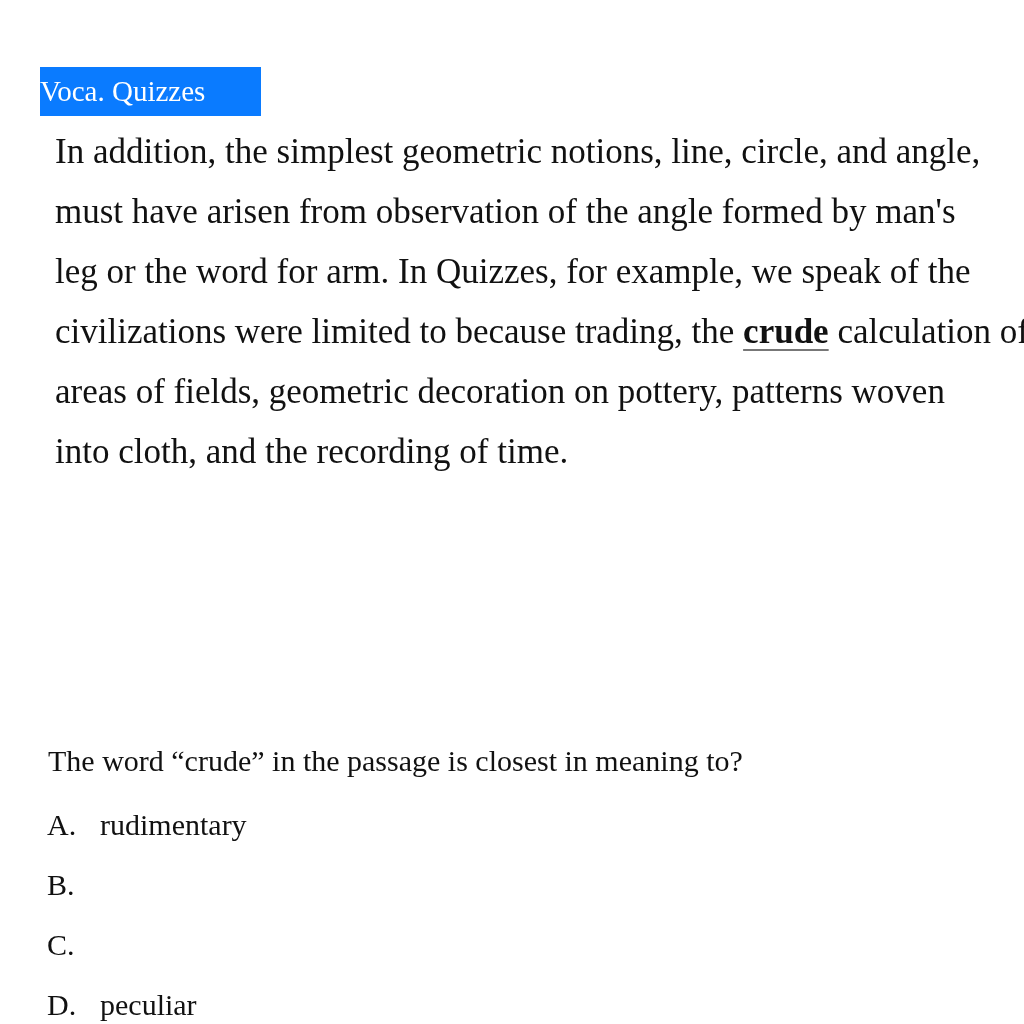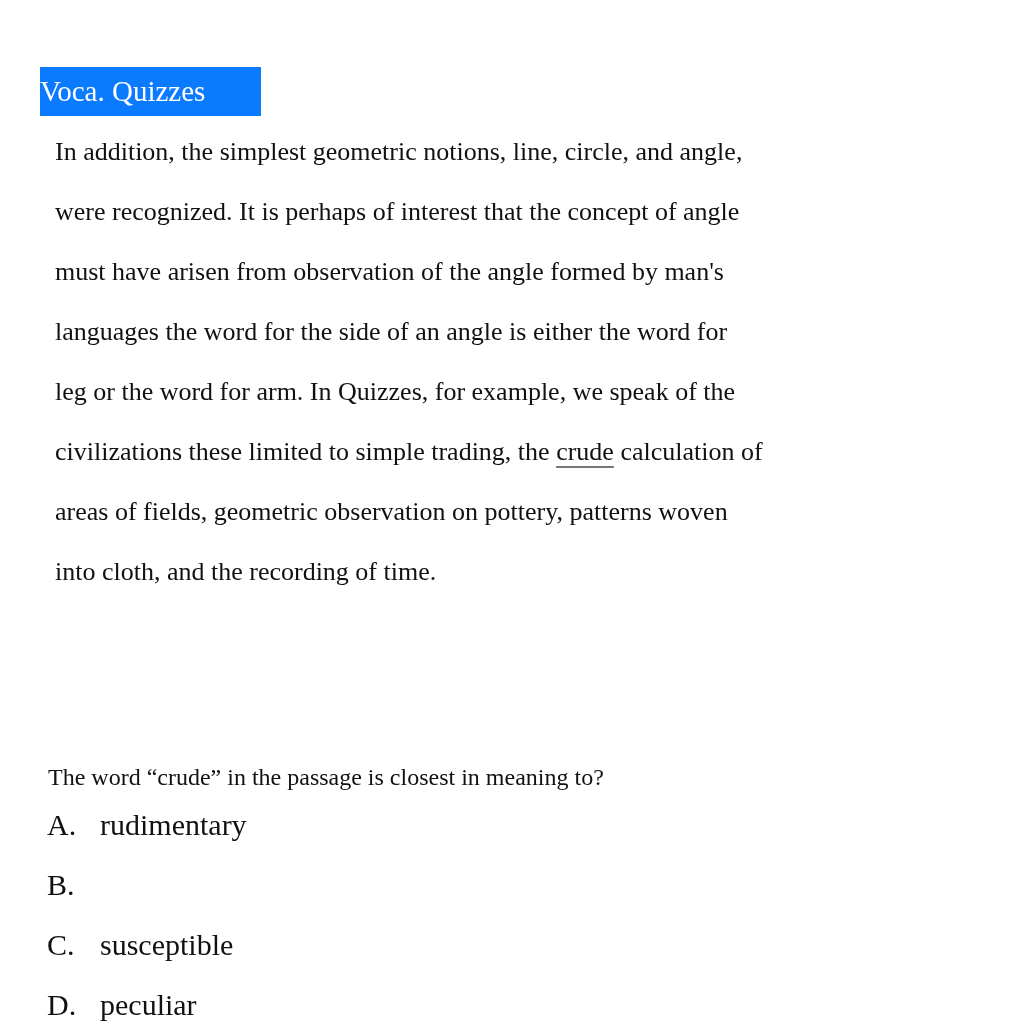--- a/index.html
+++ b/index.html
@@ -14,35 +14,36 @@
       background: #0A7BFF;
       color: #ffffff;
       font-size: 29px;
       line-height: 49px;
       text-align: left;
       box-sizing: border-box;
     }
     .passage {
       position: absolute; left: 55px; top: 122px;
       width: 969px;
-      font-size: 26px;
+      font-size: 35px;
     }
     .passage .line {
       height: 60px; line-height: 60px;
       white-space: nowrap;
     }
     .underlined {
       text-decoration: underline;
       text-decoration-color: #777777;
       text-underline-offset: 6px;
       text-decoration-thickness: 1.5px;
+      font-weight: bold;
     }
     .question {
-      position: absolute; left: 48px; top: 752px;
-      font-size: 24px; line-height: 50px;
+      position: absolute; left: 48px; top: 736px;
+      font-size: 30px; line-height: 50px;
       white-space: nowrap;
     }
     .options {
       position: absolute; left: 47px; top: 800px;
       font-size: 30px;
     }
     .option {
       height: 60px; line-height: 50px;
       display: flex; align-items: flex-start;
       white-space: nowrap;
@@ -51,40 +52,37 @@
   </style>
 </head>
 <body>
 
 <div class="header">
   <span>Voca. Quizzes</span>
 </div>
 
 <div class="passage">
   <div class="line"><span>In addition, the simplest geometric notions, line, circle, and angle,</span></div>
-  <div class="line"><span>were recognized. It is perhaps of interest that the concept of angle</span></div>
   <div class="line"><span>must have arisen from observation of the angle formed by man's</span></div>
-  <div class="line"><span>languages the word for the side of an angle is either the word for</span></div>
   <div class="line"><span>leg or the word for arm. In Quizzes, for example, we speak of the</span></div>
-  <div class="line"><span>civilizations these limited to simple trading, the </span><span class="underlined">crude</span><span> calculation of</span></div>
-  <div class="line"><span>areas of fields, geometric observation on pottery, patterns woven</span></div>
+  <div class="line"><span>civilizations were limited to because trading, the </span><span class="underlined">crude</span><span> calculation of</span></div>
+  <div class="line"><span>areas of fields, geometric decoration on pottery, patterns woven</span></div>
   <div class="line"><span>into cloth, and the recording of time.</span></div>
 </div>
 
 <div class="question">The word “crude” in the passage is closest in meaning to?</div>
 
 <div class="options">
   <div class="option">
     <span class="letter">A.</span>
     <span>rudimentary</span>
   </div>
   <div class="option">
     <span class="letter">B.</span>
   </div>
   <div class="option">
     <span class="letter">C.</span>
-    <span>susceptible</span>
   </div>
   <div class="option">
     <span class="letter">D.</span>
     <span>peculiar</span>
   </div>
 </div>
 
 </body></html>

